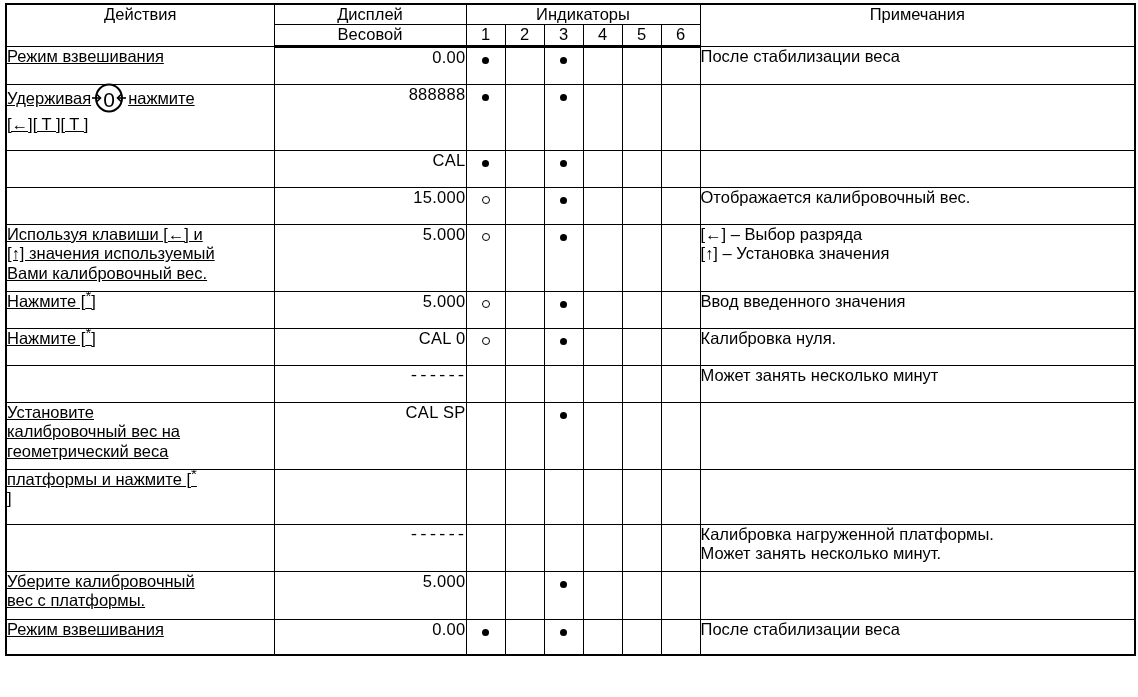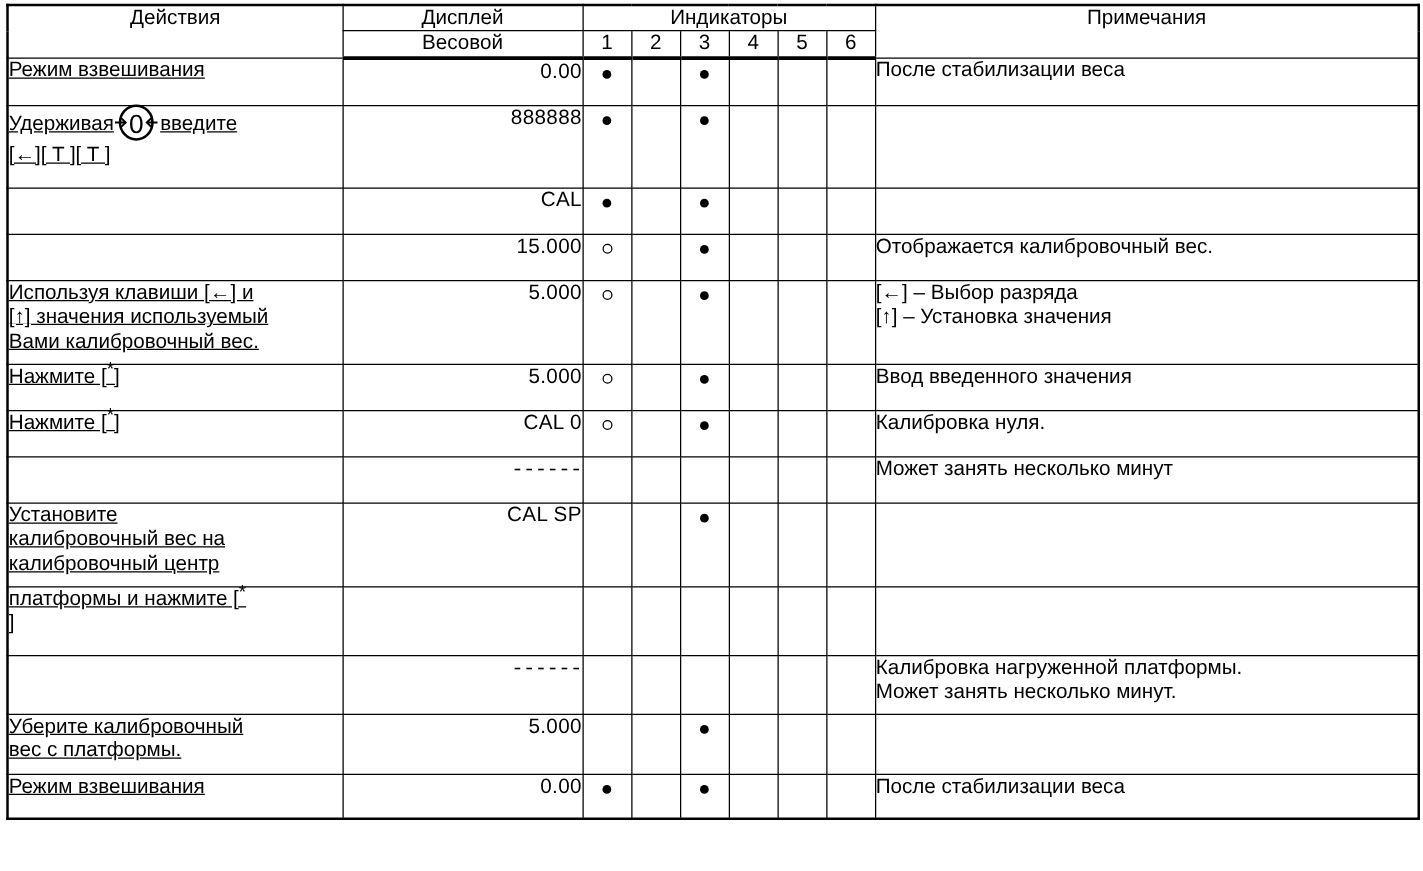--- a/index.html
+++ b/index.html
@@ -199,21 +199,21 @@
           <span class="nowrap">
             <span>Удерживая</span><span class="zero-icon">
               <svg width="36" height="30" viewBox="0 0 36 30">
                 <ellipse cx="18" cy="15" rx="13" ry="13.5" fill="none" stroke="#000" stroke-width="2"></ellipse>
                 <text x="18" y="23.5" font-family="Liberation Sans, sans-serif" font-size="21" text-anchor="middle" fill="#000">0</text>
                 <line x1="1" y1="15" x2="9" y2="15" stroke="#000" stroke-width="1.6"></line>
                 <polyline points="6,11.5 9.5,15 6,18.5" fill="none" stroke="#000" stroke-width="1.6"></polyline>
                 <line x1="35" y1="15" x2="27" y2="15" stroke="#000" stroke-width="1.6"></line>
                 <polyline points="30,11.5 26.5,15 30,18.5" fill="none" stroke="#000" stroke-width="1.6"></polyline>
               </svg>
-            </span><span>введите</span>
+            </span><span>нажмите</span>
           </span>
           <span class="line2">[←][ T ][ T ]</span>
         </td>
         <td class="display">888888</td>
         <td class="ind"><span class="dot-filled"></span></td>
         <td class="ind"><span class="dot-none"></span></td>
         <td class="ind"><span class="dot-filled"></span></td>
         <td class="ind"><span class="dot-none"></span></td>
         <td class="ind"><span class="dot-none"></span></td>
         <td class="ind"><span class="dot-none"></span></td>
@@ -300,21 +300,21 @@
         <td class="ind"><span class="dot-none"></span></td>
         <td class="ind"><span class="dot-none"></span></td>
         <td class="ind"><span class="dot-none"></span></td>
         <td class="notes">Может занять несколько минут</td>
       </tr>
 
       <tr style="height:67px">
         <td class="action">
           <span class="line2">Установите</span>
           <span class="line2">калибровочный вес на</span>
-          <span class="line2">калибровочный центр</span>
+          <span class="line2">геометрический веса</span>
         </td>
         <td class="display">CAL SP</td>
         <td class="ind"><span class="dot-none"></span></td>
         <td class="ind"><span class="dot-none"></span></td>
         <td class="ind"><span class="dot-filled"></span></td>
         <td class="ind"><span class="dot-none"></span></td>
         <td class="ind"><span class="dot-none"></span></td>
         <td class="ind"><span class="dot-none"></span></td>
         <td class="notes"></td>
       </tr>

